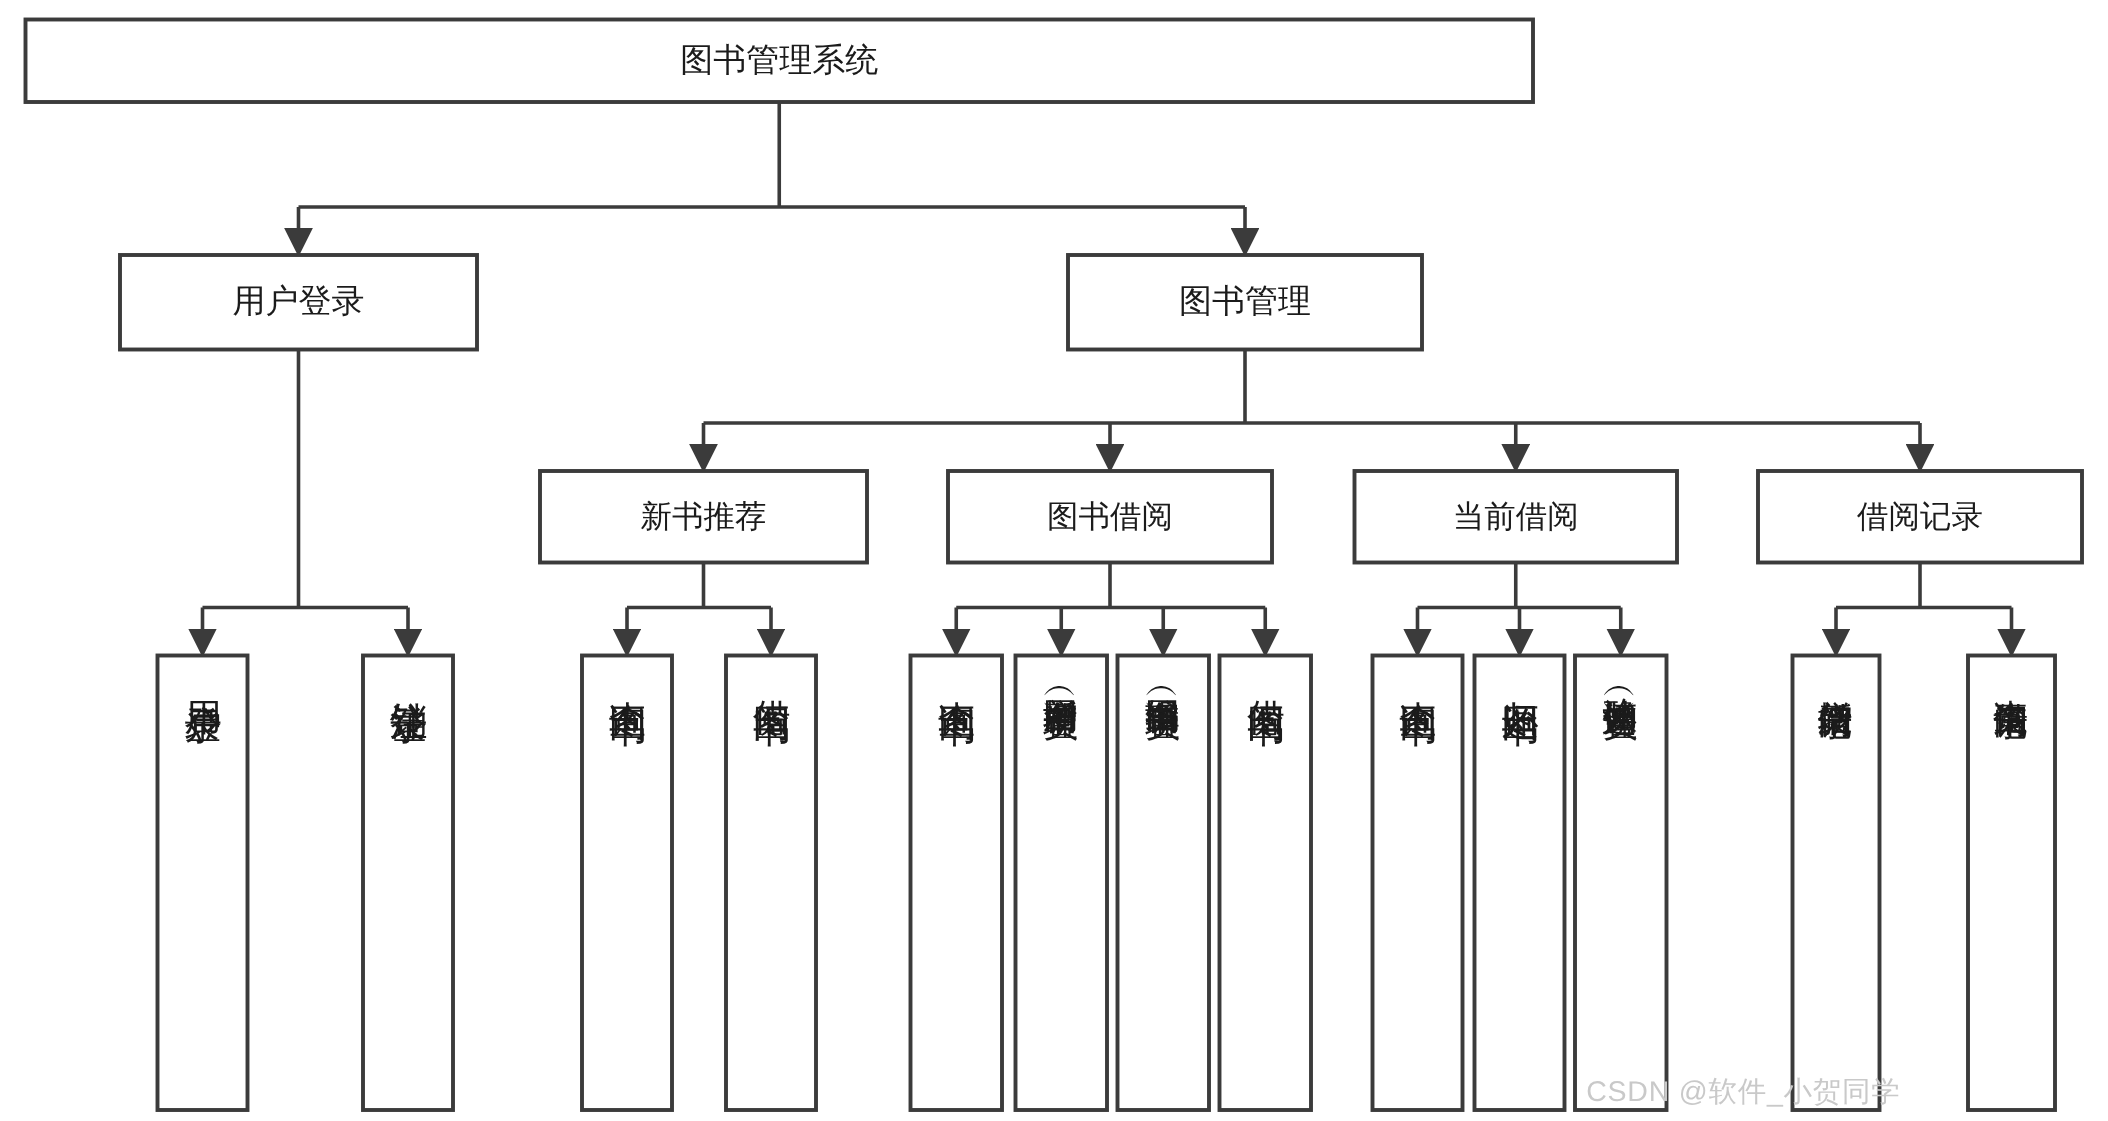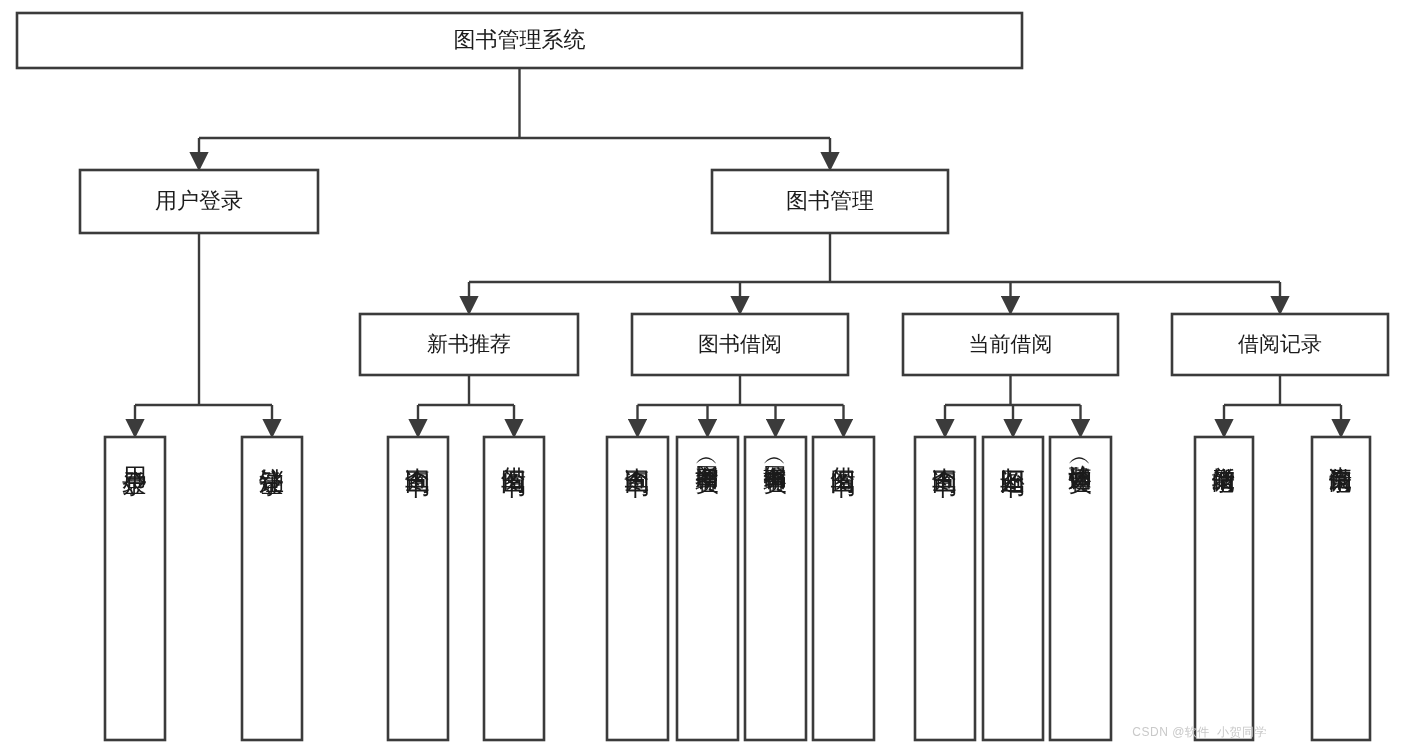--- a/index.html
+++ b/index.html
@@ -18,21 +18,21 @@
   .node-label.small{font-size:21px;}
   .vlabel{
     font-family:"Liberation Sans","DejaVu Sans",sans-serif;
     fill:#1b1b1b;font-size:25px;text-anchor:middle;
     writing-mode:vertical-rl;letter-spacing:2px;
   }
   .vlabel.narrow{font-size:23px;letter-spacing:1px;}
   .watermark{
     position:absolute;right:8px;bottom:6px;
     font-family:"Liberation Sans","DejaVu Sans",sans-serif;
-    font-size:12px;color:#c9c9c9;white-space:nowrap;letter-spacing:0.5px;
+    font-size:19px;color:#c9c9c9;white-space:nowrap;letter-spacing:0.5px;
     pointer-events:none;
   }
 </style>
 </head>
 <body>
 
 <div id="stage">
   <svg id="chart" viewBox="0 0 1405 747">
     <defs>
       <marker id="arrow" viewBox="0 0 12 12" refX="10" refY="6" markerWidth="8" markerHeight="8" orient="auto-start-reverse">

